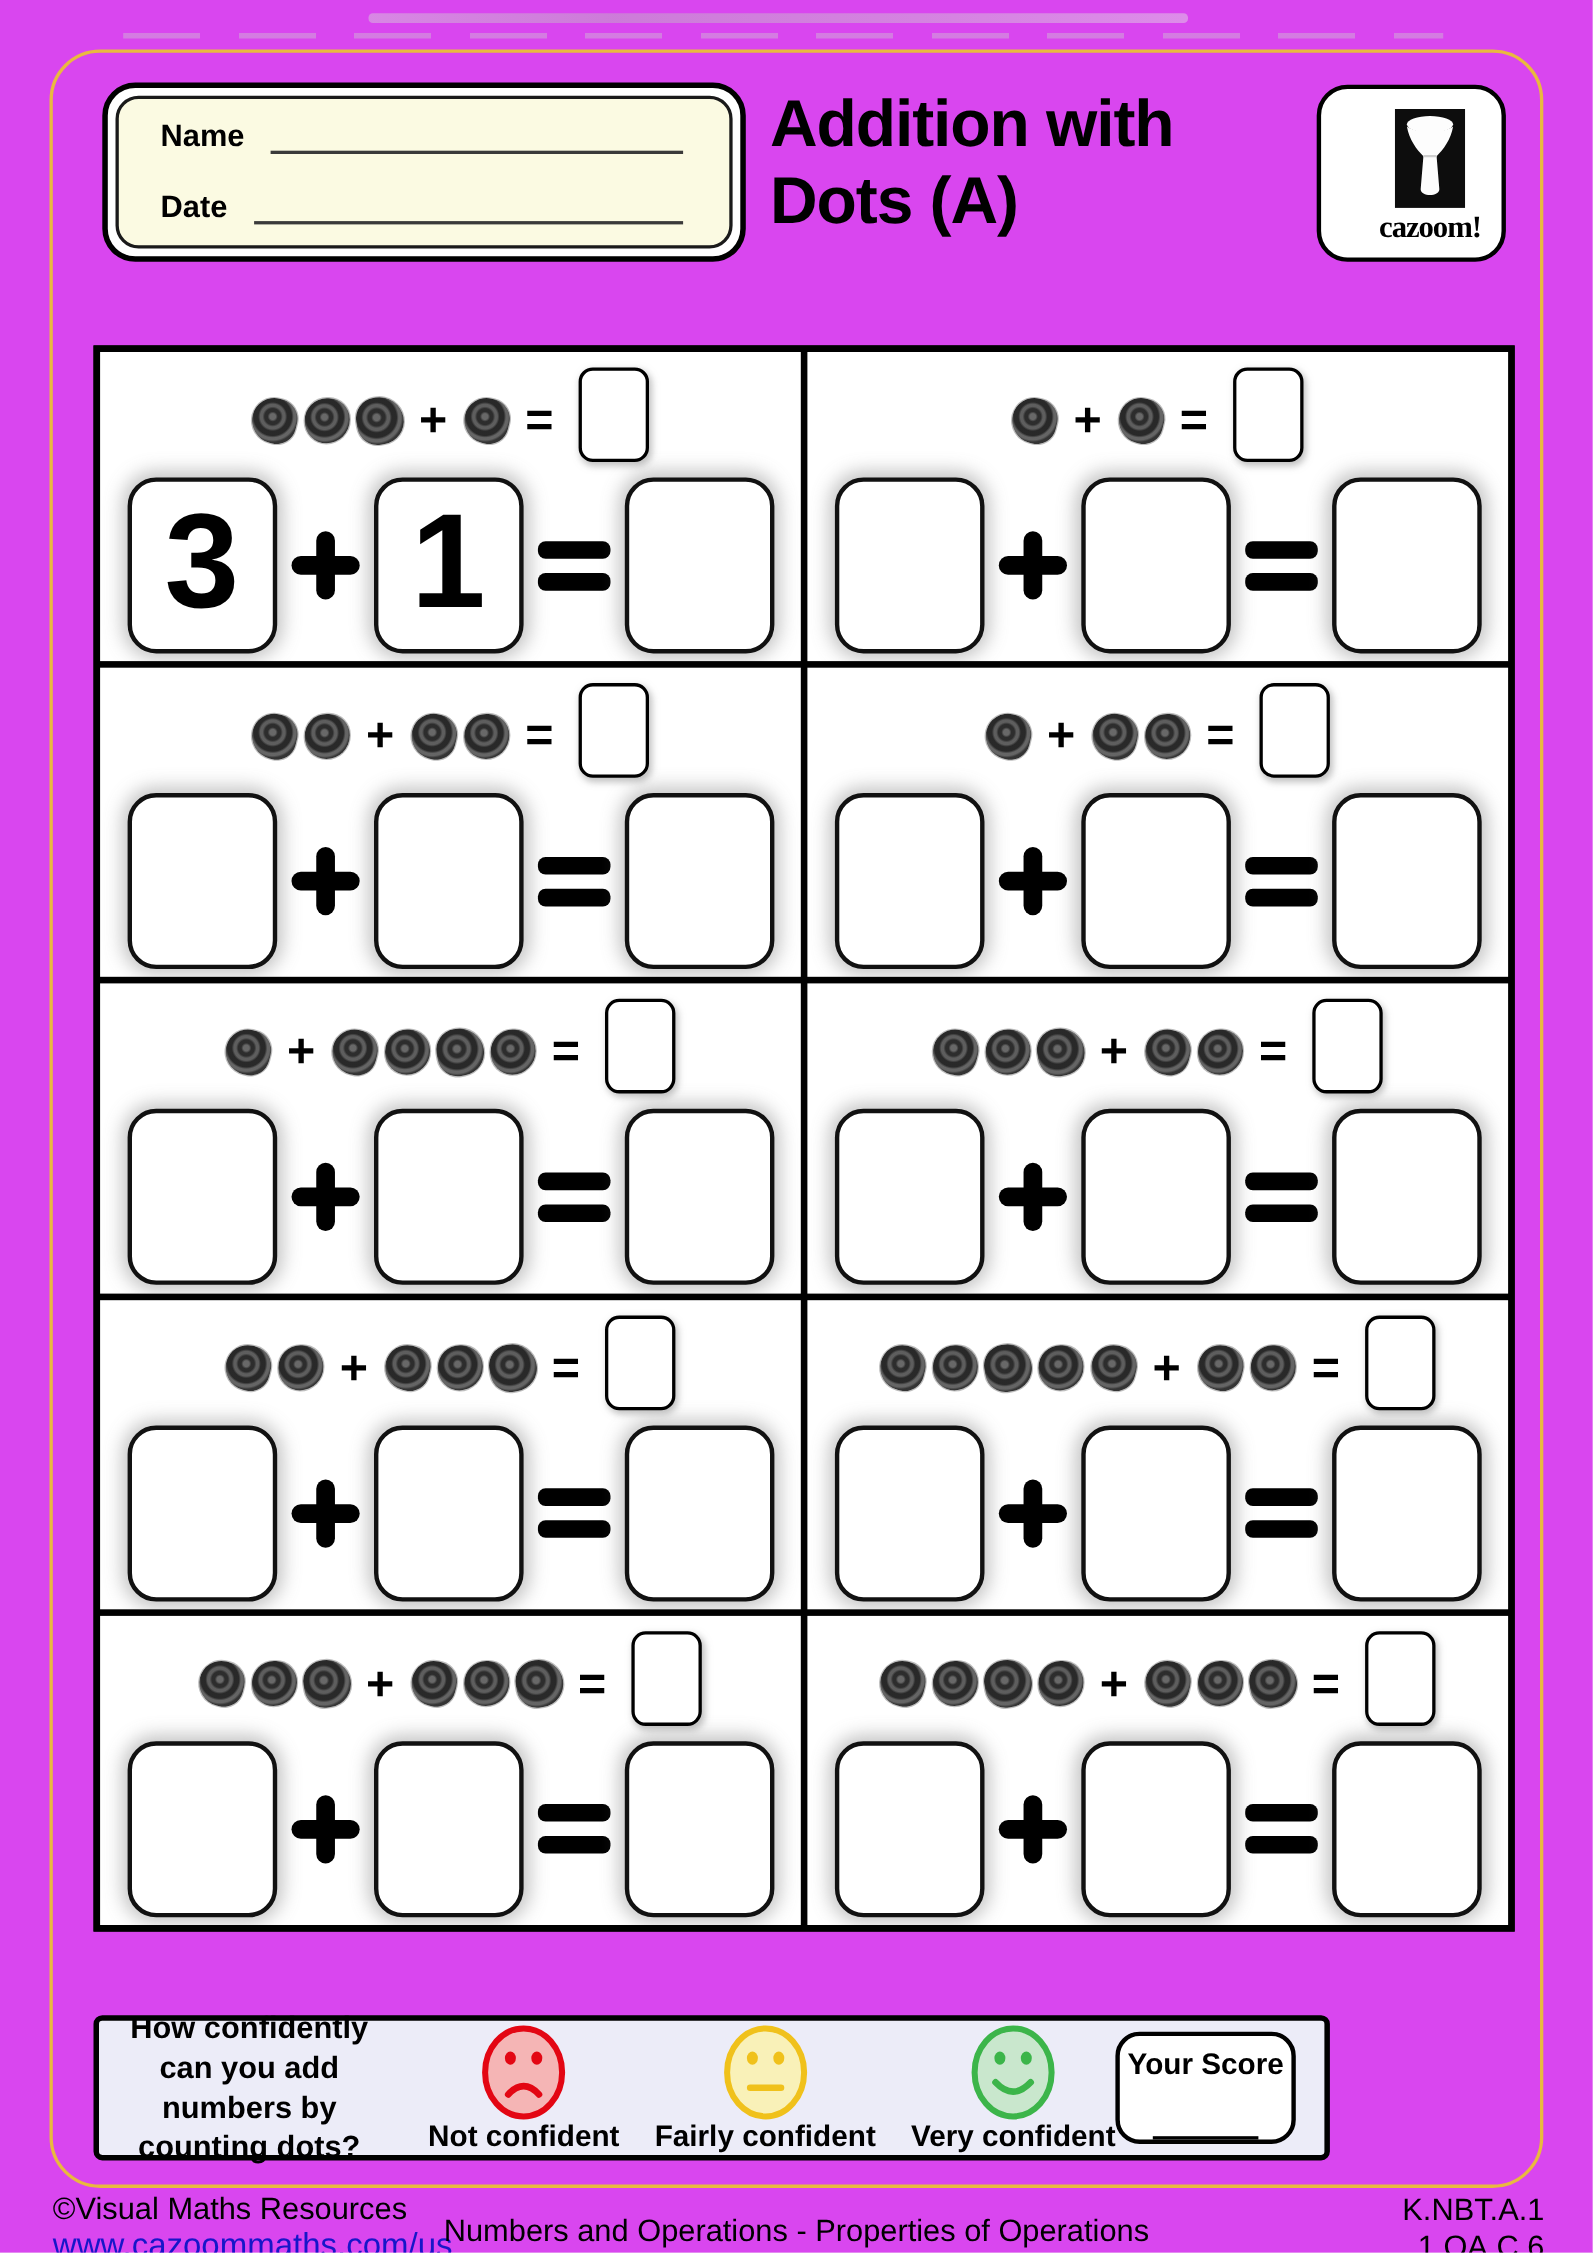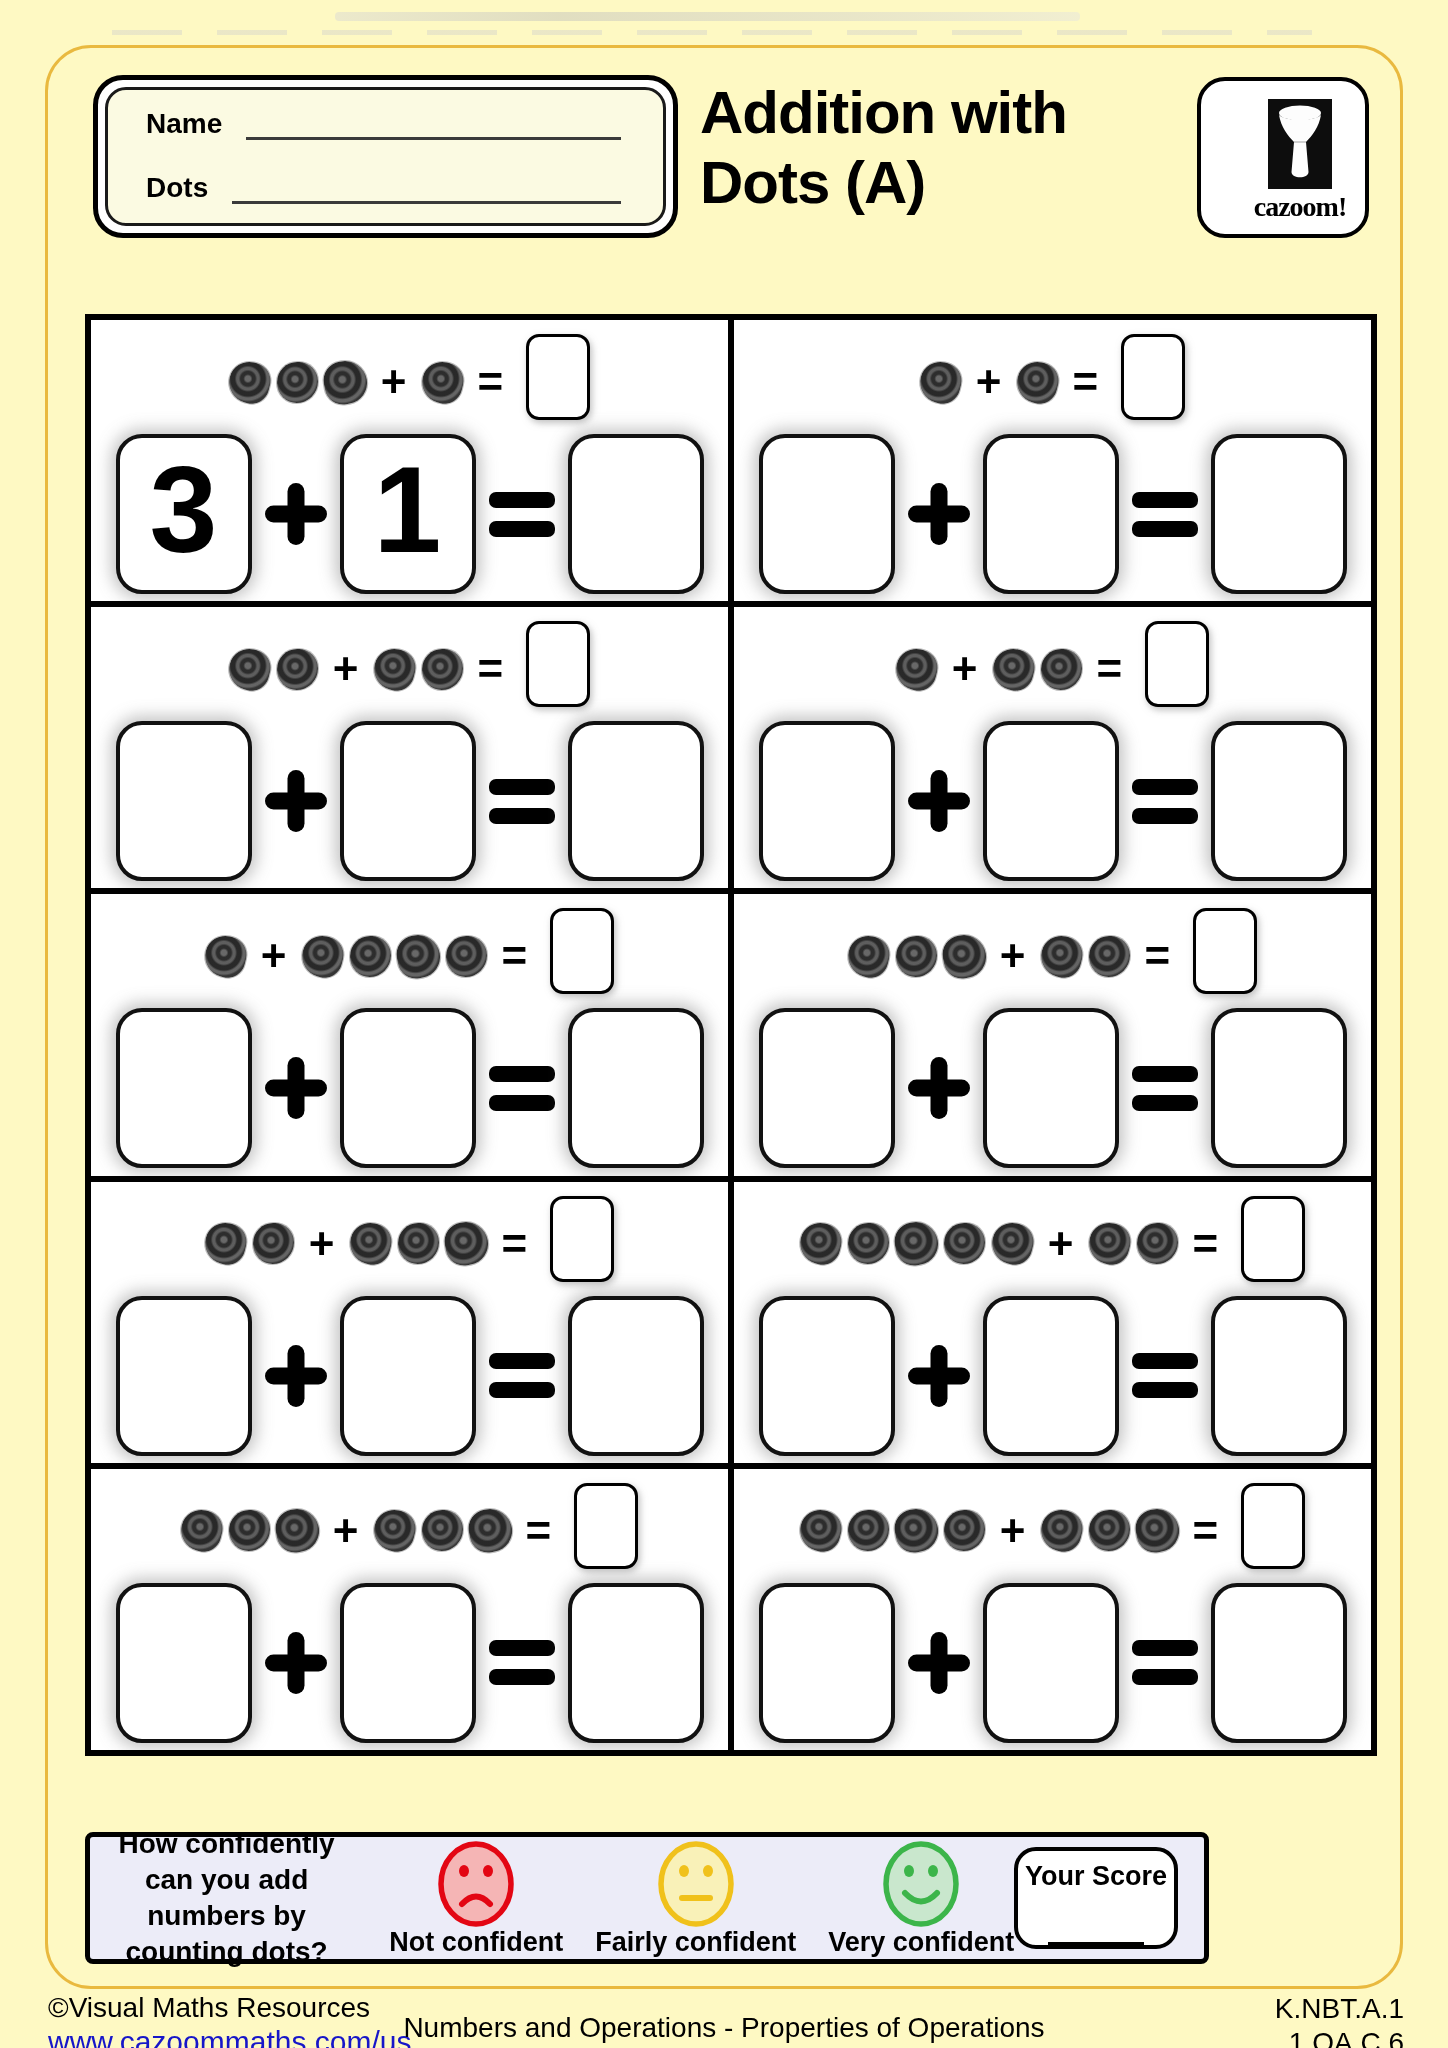--- a/index.html
+++ b/index.html
@@ -1,16 +1,16 @@
 <!DOCTYPE html>
 <html><head>
 <meta charset="utf-8">
 <style>
   html,body{margin:0;padding:0;background:#fff;}
-  #page{position:relative;width:1448px;height:2048px;background:#fef9c3;overflow:hidden;
+  #page{position:relative;width:1448px;height:2048px;background:#d946ef;overflow:hidden;
         font-family:"Liberation Sans",sans-serif;color:#000;}
 
   
   .artifact-1{position:absolute;left:335px;top:12px;width:745px;height:9px;opacity:.45;
               background:linear-gradient(90deg,#d6d6d6,#bdbdbd 30%,#cfcfcf 70%,#e2e2e2);border-radius:4px;}
   .artifact-2{position:absolute;left:112px;top:30px;width:1200px;height:5px;opacity:.4;
               background:repeating-linear-gradient(90deg,#cdcdcd 0 70px,transparent 70px 105px);}
 
   .page-border{position:absolute;left:45px;top:45px;width:1352px;height:1938px;
                border:3px solid #e9b93f;border-radius:46px;}
@@ -97,21 +97,21 @@
   <div class="artifact-2"></div>
   <div class="page-border"></div>
 
   <div class="name-box">
     <div class="name-box-inner">
       <div class="field-row">
         <span class="field-label">Name</span>
         <span class="field-line"></span>
       </div>
       <div class="field-row">
-        <span class="field-label">Dots</span>
+        <span class="field-label">Date</span>
         <span class="field-line"></span>
       </div>
     </div>
   </div>
 
   <div class="title">
     <div>Addition with</div>
     <div>Dots (A)</div>
   </div>
 

